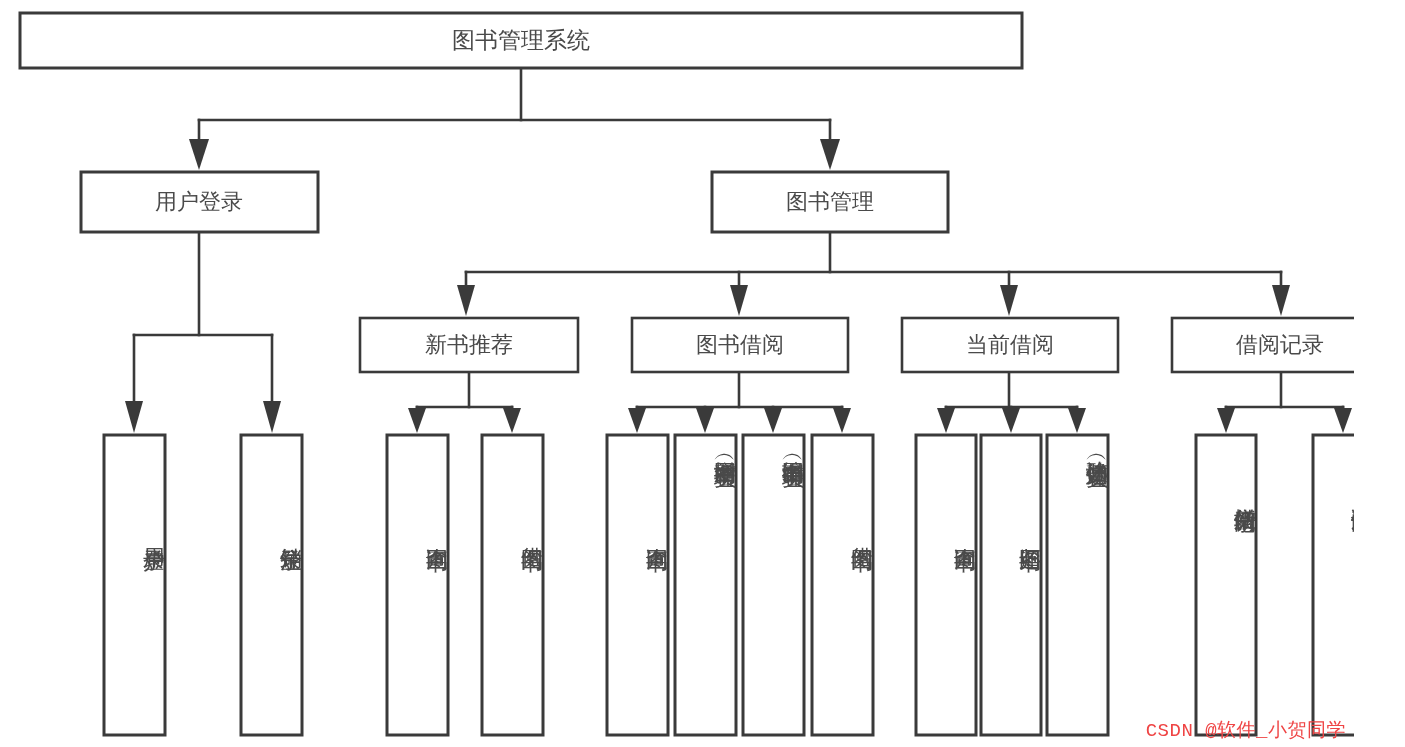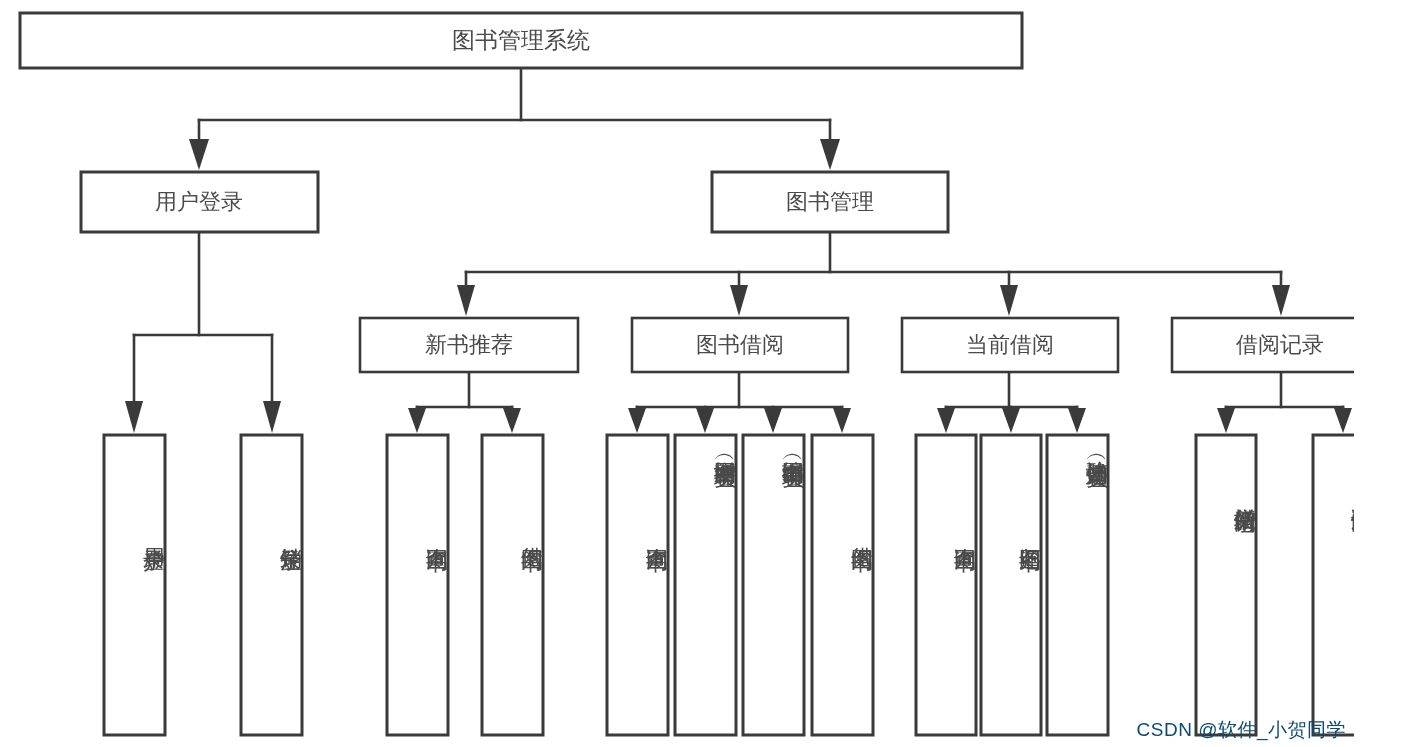--- a/index.html
+++ b/index.html
@@ -62,23 +62,23 @@
     writing-mode: vertical-rl;
     text-orientation: upright;
     letter-spacing: 1px;
     white-space: nowrap;
     pointer-events: none;
   }
   .watermark {
     position: absolute;
     right: 8px;
     bottom: 4px;
-    font-family: Liberation Sans, sans-serif;
+    font-family: Liberation Mono, monospace;
     font-size: 19px;
-    color: #0c4a6e;
+    color: #ef4444;
     white-space: nowrap;
     letter-spacing: 0.5px;
   }
 </style>
 </head>
 <body>
 
 <div id="diagram-root">
 
   <svg class="diagram-canvas" viewBox="0 0 1405 747">

